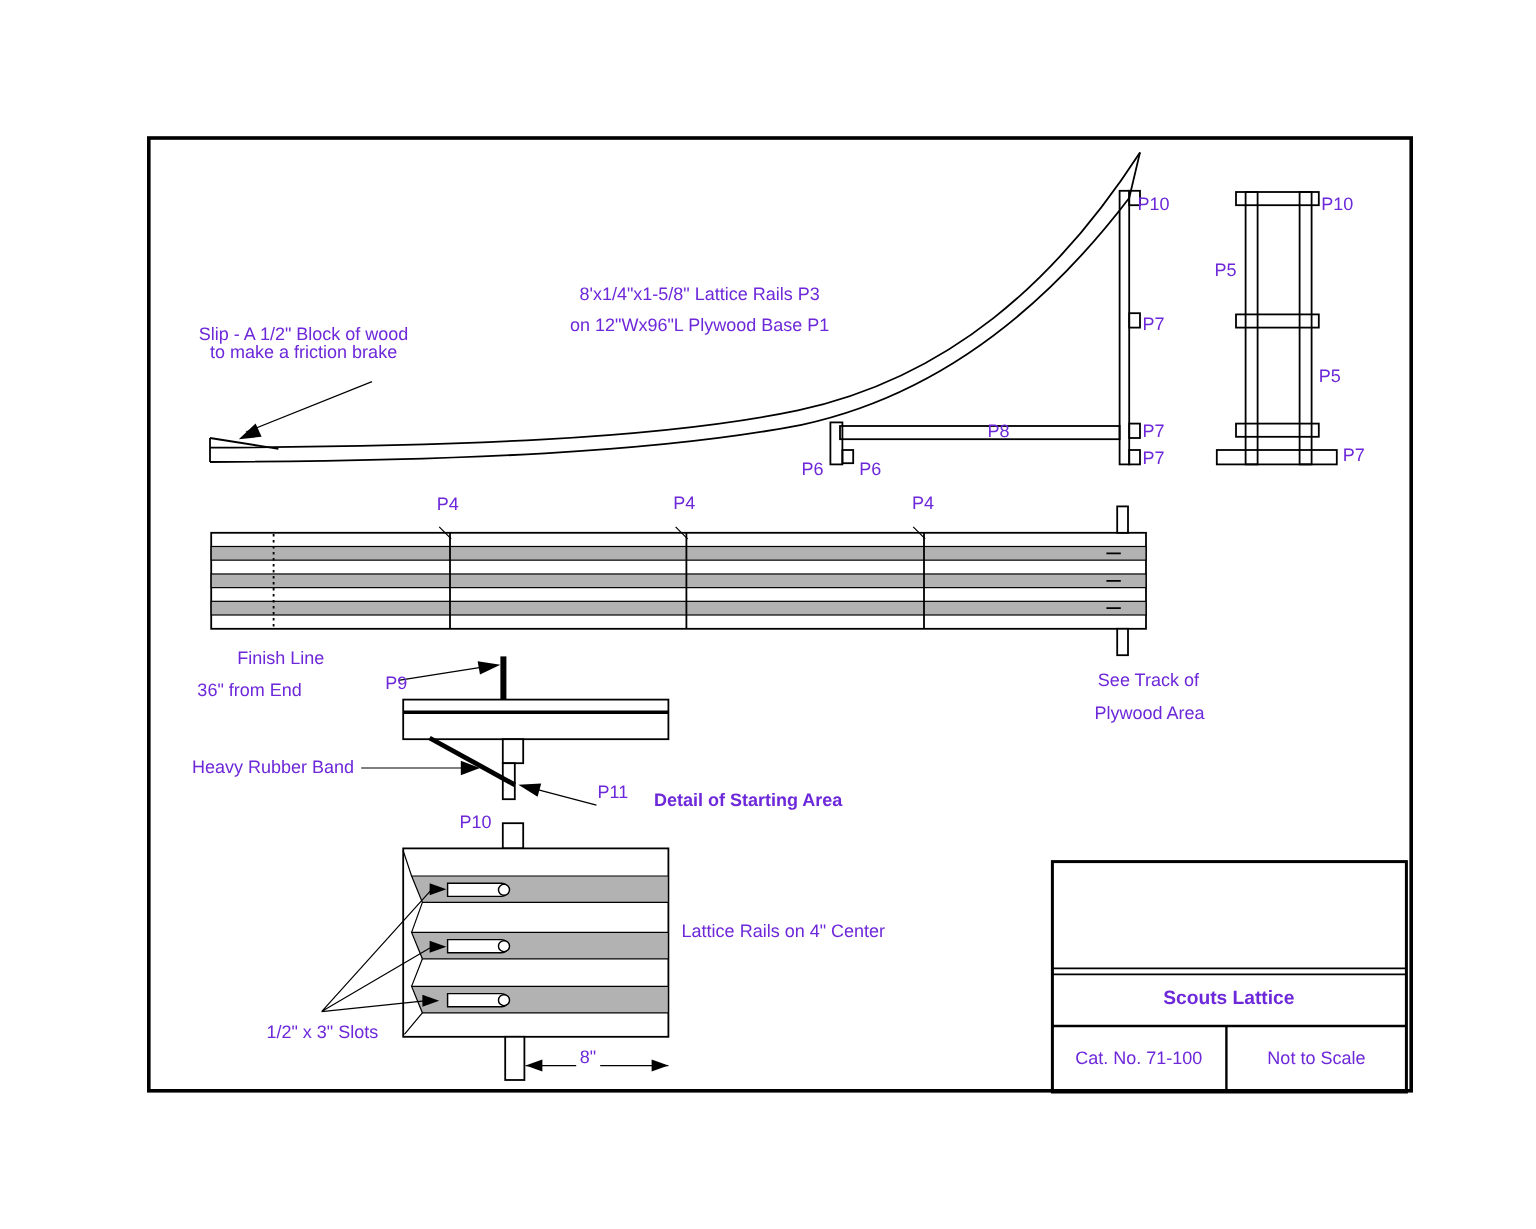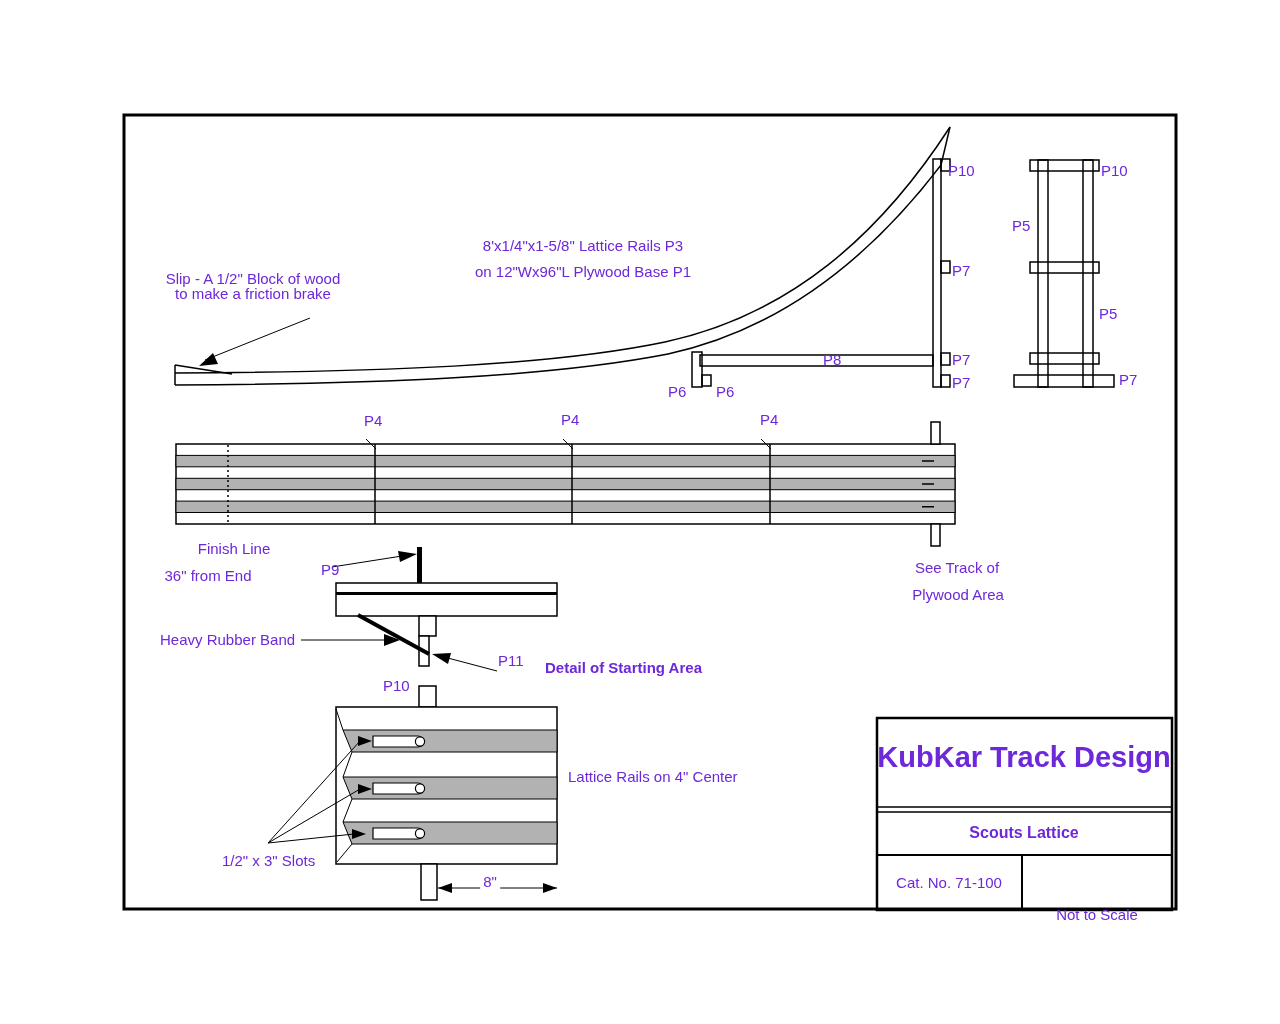--- a/index.html
+++ b/index.html
@@ -149,18 +149,17 @@
 
   <div class="lbl" style="left:321px;top:560px;">P9</div>
   <div class="lbl" style="left:160px;top:630px;">Heavy Rubber Band</div>
   <div class="lbl" style="left:498px;top:651px;">P11</div>
   <div class="lbl bold" style="left:545px;top:658px;">Detail of Starting Area</div>
   <div class="lbl" style="left:383px;top:676px;">P10</div>
   <div class="lbl" style="left:222px;top:851px;">1/2" x 3" Slots</div>
   <div class="lbl" style="left:568px;top:767px;">Lattice Rails on 4" Center</div>
   <div class="lbl ctr dimlbl" style="left:490px;top:872px;">8"</div>
 
-  <div class="lbl ctr title-big" style="left:1024px;top:748px;">KubKar Track Design</div>
   <div class="lbl ctr bold" style="left:1024px;top:823px;font-size:16px;">Scouts Lattice</div>
   <div class="lbl ctr" style="left:949px;top:873px;">Cat. No. 71-100</div>
-  <div class="lbl ctr" style="left:1097px;top:873px;margin-top:32px;">Not to Scale</div>
+  <div class="lbl ctr" style="left:1097px;top:873px;">Not to Scale</div>
 
 </div>
 
 </body></html>

